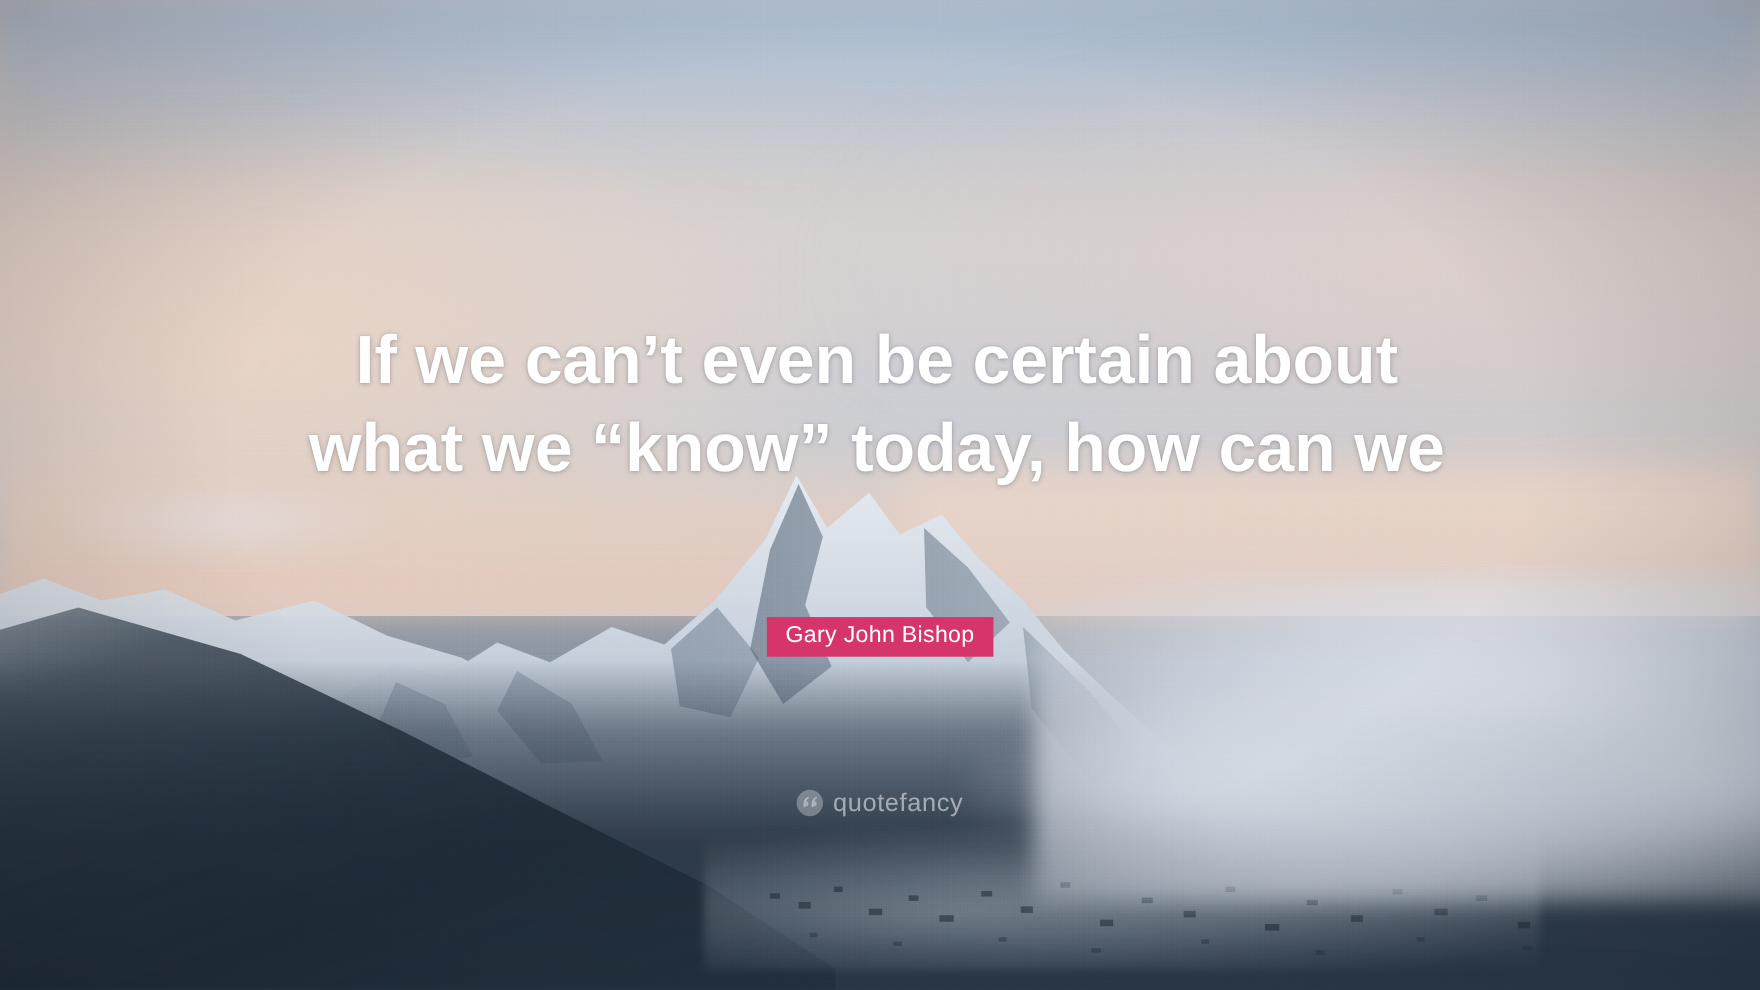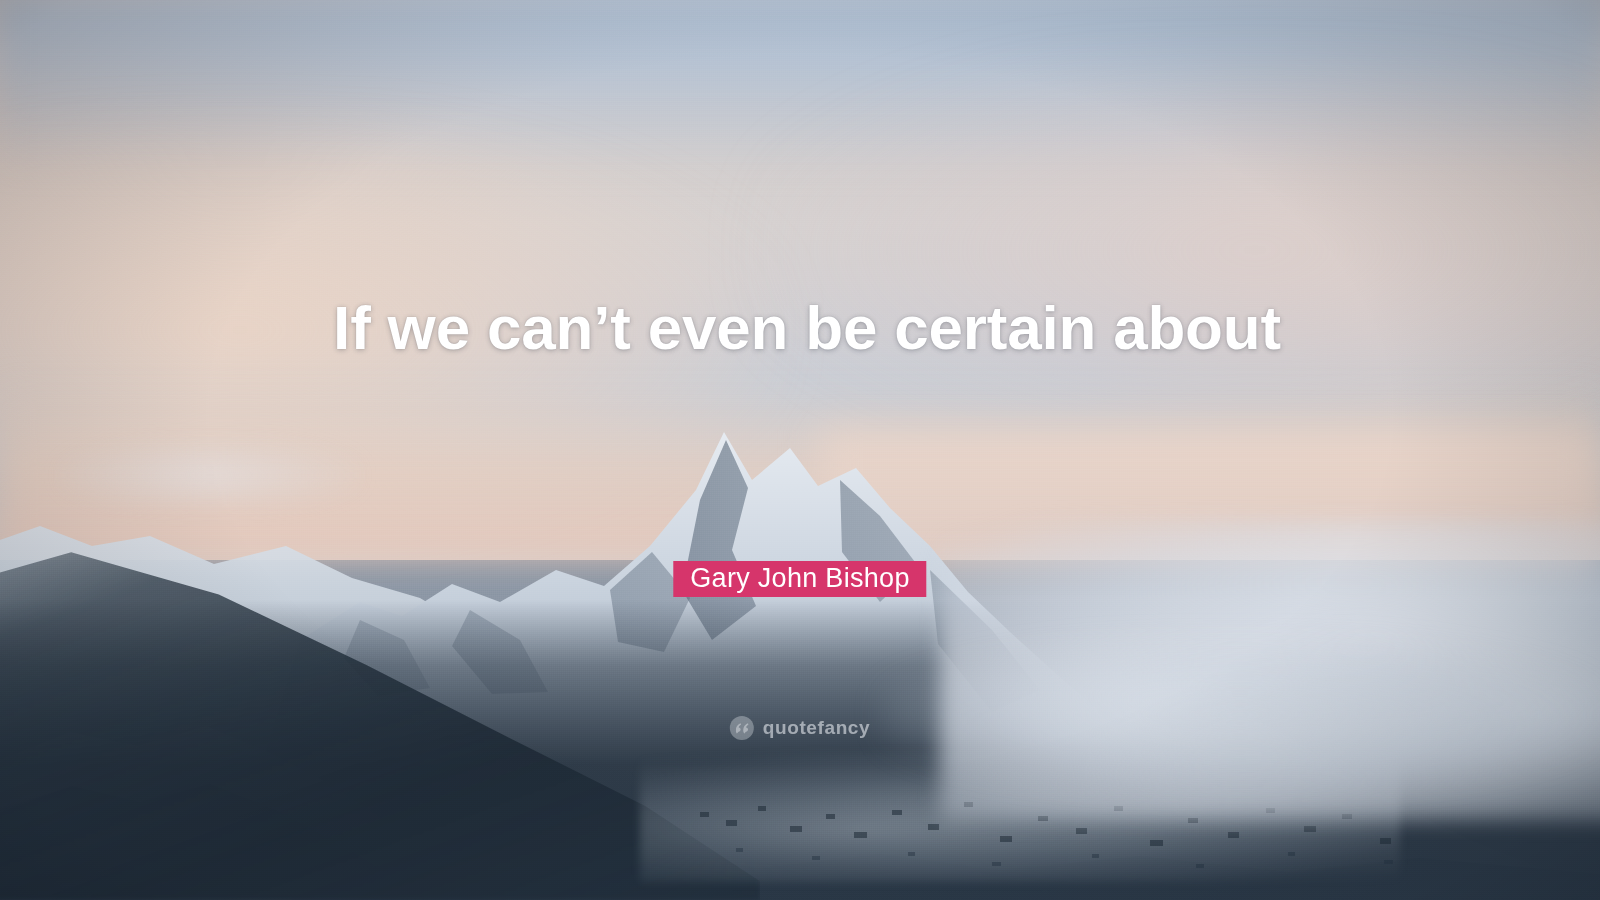--- a/index.html
+++ b/index.html
@@ -129,42 +129,42 @@
 
   
   .content {
     position: absolute; inset: 0;
     display: flex; flex-direction: column; align-items: center;
     pointer-events: none;
   }
 
   .quote-block {
     position: absolute;
-    left: 255px; top: 288px;
+    left: 245px; top: 288px;
     width: 1104px;
     text-align: center;
   }
   .quote-line {
     display: block;
     color: #ffffff;
     font-size: 62px;
     font-weight: 700;
     line-height: 80px;
     letter-spacing: -0.2px;
     text-shadow: 0 1px 5px rgba(40,48,60,0.30), 0 0 1px rgba(40,48,60,0.25);
     white-space: nowrap;
   }
 
   .author-badge {
     position: absolute;
     left: 50%; transform: translateX(-50%);
     top: 561px;
     background: #d6356b;
     color: #ffffff;
-    font-size: 27px;
+    font-size: 21px;
     font-weight: 400;
     letter-spacing: 0.3px;
     padding: 6px 17px 8px 17px;
     line-height: 22px;
     white-space: nowrap;
   }
 
   .watermark {
     position: absolute;
     left: 50%; transform: translateX(-50%);
@@ -173,22 +173,22 @@
     opacity: 0.62;
   }
   .wm-badge {
     width: 24px; height: 24px; border-radius: 50%;
     background: rgba(232,236,240,0.55);
     display: flex; align-items: center; justify-content: center;
   }
   .wm-badge svg { display: block; }
   .wm-text {
     color: rgba(238,241,245,0.92);
-    font-size: 19px;
-    font-weight: 700;
+    font-size: 23px;
+    font-weight: 400;
     letter-spacing: 0.6px;
   }
 </style>
 </head>
 <body>
 
 <div class="stage">
 
   <div class="photo">
 
@@ -297,20 +297,21 @@
     <div class="cloud-wisp-low"></div>
 
     <div class="grain"></div>
     <div class="vignette"></div>
   </div>
 
   <div class="content">
 
     <div class="quote-block">
       <span class="quote-line">If we can’t even be certain about</span>
+      <span class="quote-line">what we “know” today, how can we</span>
     </div>
 
     <div class="author-badge">Gary John Bishop</div>
 
     <div class="watermark">
       <span class="wm-badge">
         <svg width="13" height="11" viewBox="0 0 13 11" xmlns="http://www.w3.org/2000/svg">
           <path d="M1.1 10.4 C0.2 9.4 0 8.3 0 7.0 C0 4.0 1.7 1.6 4.6 0.2 L5.3 1.5 C3.8 2.4 3.0 3.4 2.8 4.5 C3.9 4.5 4.8 5.4 4.8 6.6 C4.8 7.8 3.9 8.8 2.7 8.8 Z M8.5 10.4 C7.6 9.4 7.4 8.3 7.4 7.0 C7.4 4.0 9.1 1.6 12.0 0.2 L12.7 1.5 C11.2 2.4 10.4 3.4 10.2 4.5 C11.3 4.5 12.2 5.4 12.2 6.6 C12.2 7.8 11.3 8.8 10.1 8.8 Z" fill="#f2f5f8" opacity="0.92"></path>
         </svg>
       </span>

